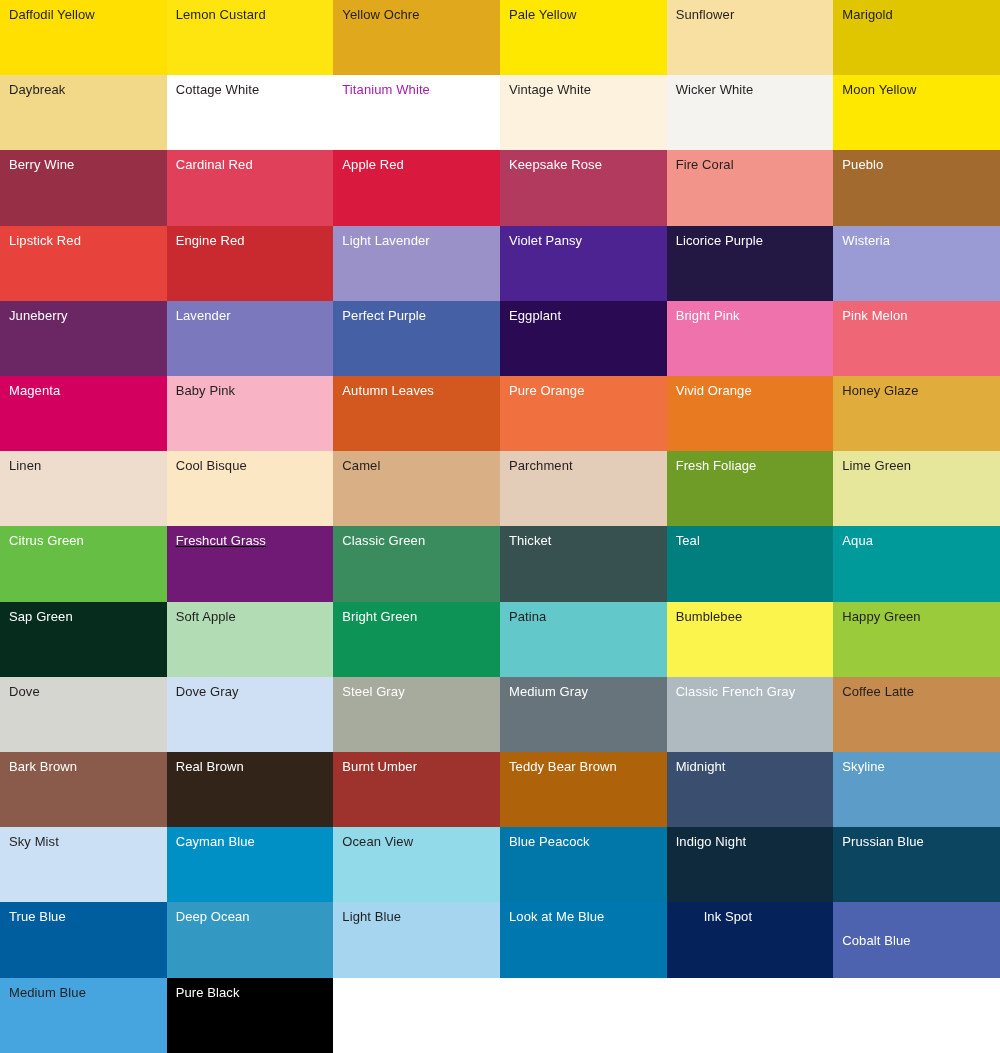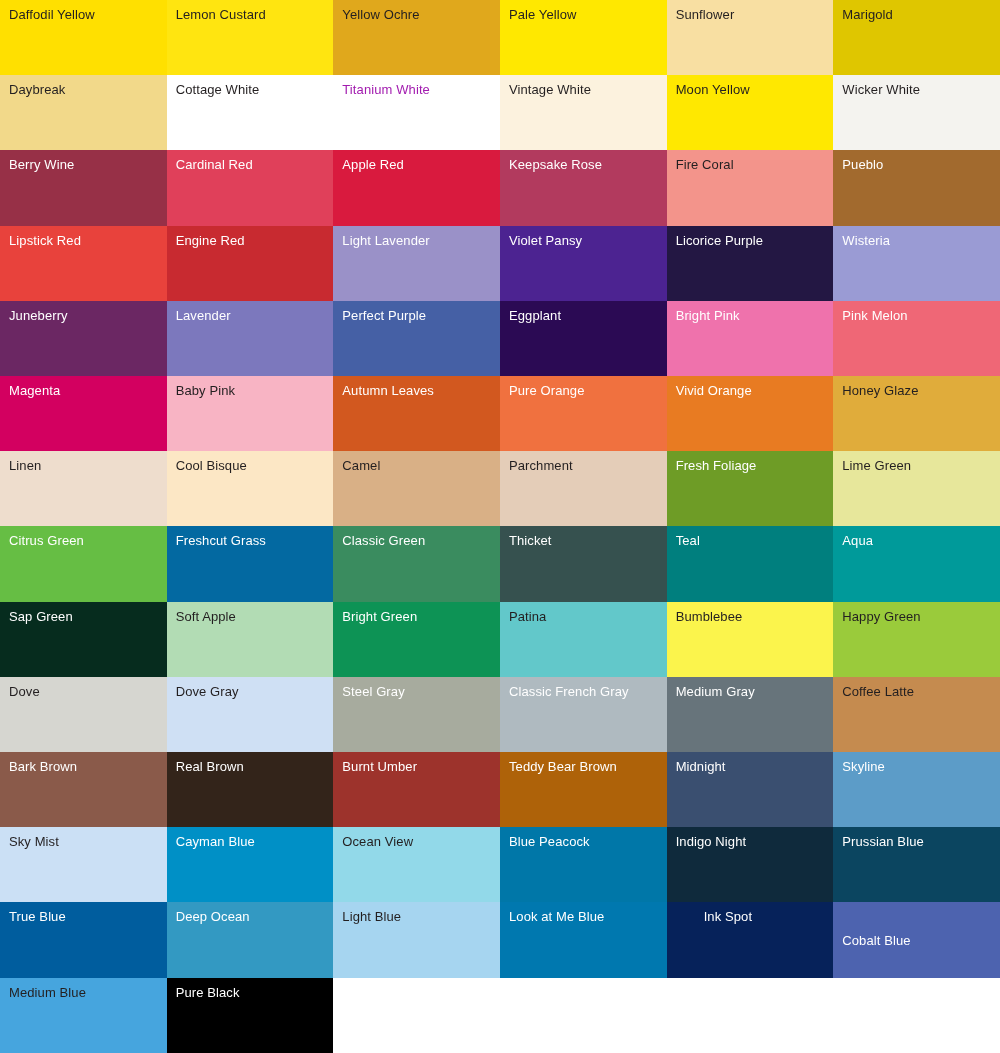--- a/index.html
+++ b/index.html
@@ -67,26 +67,26 @@
     </div>
     <div class="swatch" style="background-color: rgb(255, 255, 255);">
       <span class="swatch-label" style="color: rgb(35, 31, 32);">Cottage White</span>
     </div>
     <div class="swatch" style="background-color: rgb(255, 255, 255);">
       <span class="swatch-label" style="color: #a21caf;">Titanium White</span>
     </div>
     <div class="swatch" style="background-color: rgb(252, 242, 222);">
       <span class="swatch-label" style="color: rgb(35, 31, 32);">Vintage White</span>
     </div>
+    <div class="swatch" style="background-color: rgb(244, 243, 239);">
+      <span class="swatch-label" style="color: rgb(35, 31, 32);">Wicker White</span>
+    </div>
     <div class="swatch" style="background-color: rgb(255, 232, 0);">
       <span class="swatch-label" style="color: rgb(35, 31, 32);">Moon Yellow</span>
     </div>
-    <div class="swatch" style="background-color: rgb(244, 243, 239);">
-      <span class="swatch-label" style="color: rgb(35, 31, 32);">Wicker White</span>
-    </div>
     <div class="swatch" style="background-color: rgb(151, 48, 71);">
       <span class="swatch-label" style="color: rgb(255, 255, 255);">Berry Wine</span>
     </div>
     <div class="swatch" style="background-color: rgb(224, 64, 90);">
       <span class="swatch-label" style="color: rgb(255, 255, 255);">Cardinal Red</span>
     </div>
     <div class="swatch" style="background-color: rgb(217, 26, 62);">
       <span class="swatch-label" style="color: rgb(255, 255, 255);">Apple Red</span>
     </div>
     <div class="swatch" style="background-color: rgb(178, 58, 94);">
@@ -166,21 +166,21 @@
     </div>
     <div class="swatch" style="background-color: rgb(110, 156, 38);">
       <span class="swatch-label" style="color: rgb(255, 255, 255);">Fresh Foliage</span>
     </div>
     <div class="swatch" style="background-color: rgb(231, 231, 155);">
       <span class="swatch-label" style="color: rgb(35, 31, 32);">Lime Green</span>
     </div>
     <div class="swatch" style="background-color: rgb(102, 190, 68);">
       <span class="swatch-label" style="color: rgb(255, 255, 255);">Citrus Green</span>
     </div>
-    <div class="swatch" style="background-color: #0369a1;">
+    <div class="swatch" style="background-color: #701a75; text-decoration: underline;">
       <span class="swatch-label" style="color: rgb(255, 255, 255);">Freshcut Grass</span>
     </div>
     <div class="swatch" style="background-color: rgb(58, 140, 95);">
       <span class="swatch-label" style="color: rgb(255, 255, 255);">Classic Green</span>
     </div>
     <div class="swatch" style="background-color: rgb(54, 81, 79);">
       <span class="swatch-label" style="color: rgb(255, 255, 255);">Thicket</span>
     </div>
     <div class="swatch" style="background-color: rgb(0, 127, 126);">
       <span class="swatch-label" style="color: rgb(255, 255, 255);">Teal</span>
@@ -208,25 +208,25 @@
     </div>
     <div class="swatch" style="background-color: rgb(214, 214, 208);">
       <span class="swatch-label" style="color: rgb(35, 31, 32);">Dove</span>
     </div>
     <div class="swatch" style="background-color: rgb(207, 224, 244);">
       <span class="swatch-label" style="color: rgb(35, 31, 32);">Dove Gray</span>
     </div>
     <div class="swatch" style="background-color: rgb(167, 171, 158);">
       <span class="swatch-label" style="color: rgb(255, 255, 255);">Steel Gray</span>
     </div>
+    <div class="swatch" style="background-color: rgb(103, 116, 123);">
+      <span class="swatch-label" style="color: rgb(255, 255, 255);">Medium Gray</span>
+    </div>
     <div class="swatch" style="background-color: rgb(175, 186, 192);">
       <span class="swatch-label" style="color: rgb(255, 255, 255);">Classic French Gray</span>
-    </div>
-    <div class="swatch" style="background-color: rgb(103, 116, 123);">
-      <span class="swatch-label" style="color: rgb(255, 255, 255);">Medium Gray</span>
     </div>
     <div class="swatch" style="background-color: rgb(197, 139, 79);">
       <span class="swatch-label" style="color: rgb(35, 31, 32);">Coffee Latte</span>
     </div>
     <div class="swatch" style="background-color: rgb(138, 90, 74);">
       <span class="swatch-label" style="color: rgb(255, 255, 255);">Bark Brown</span>
     </div>
     <div class="swatch" style="background-color: rgb(51, 36, 26);">
       <span class="swatch-label" style="color: rgb(255, 255, 255);">Real Brown</span>
     </div>

